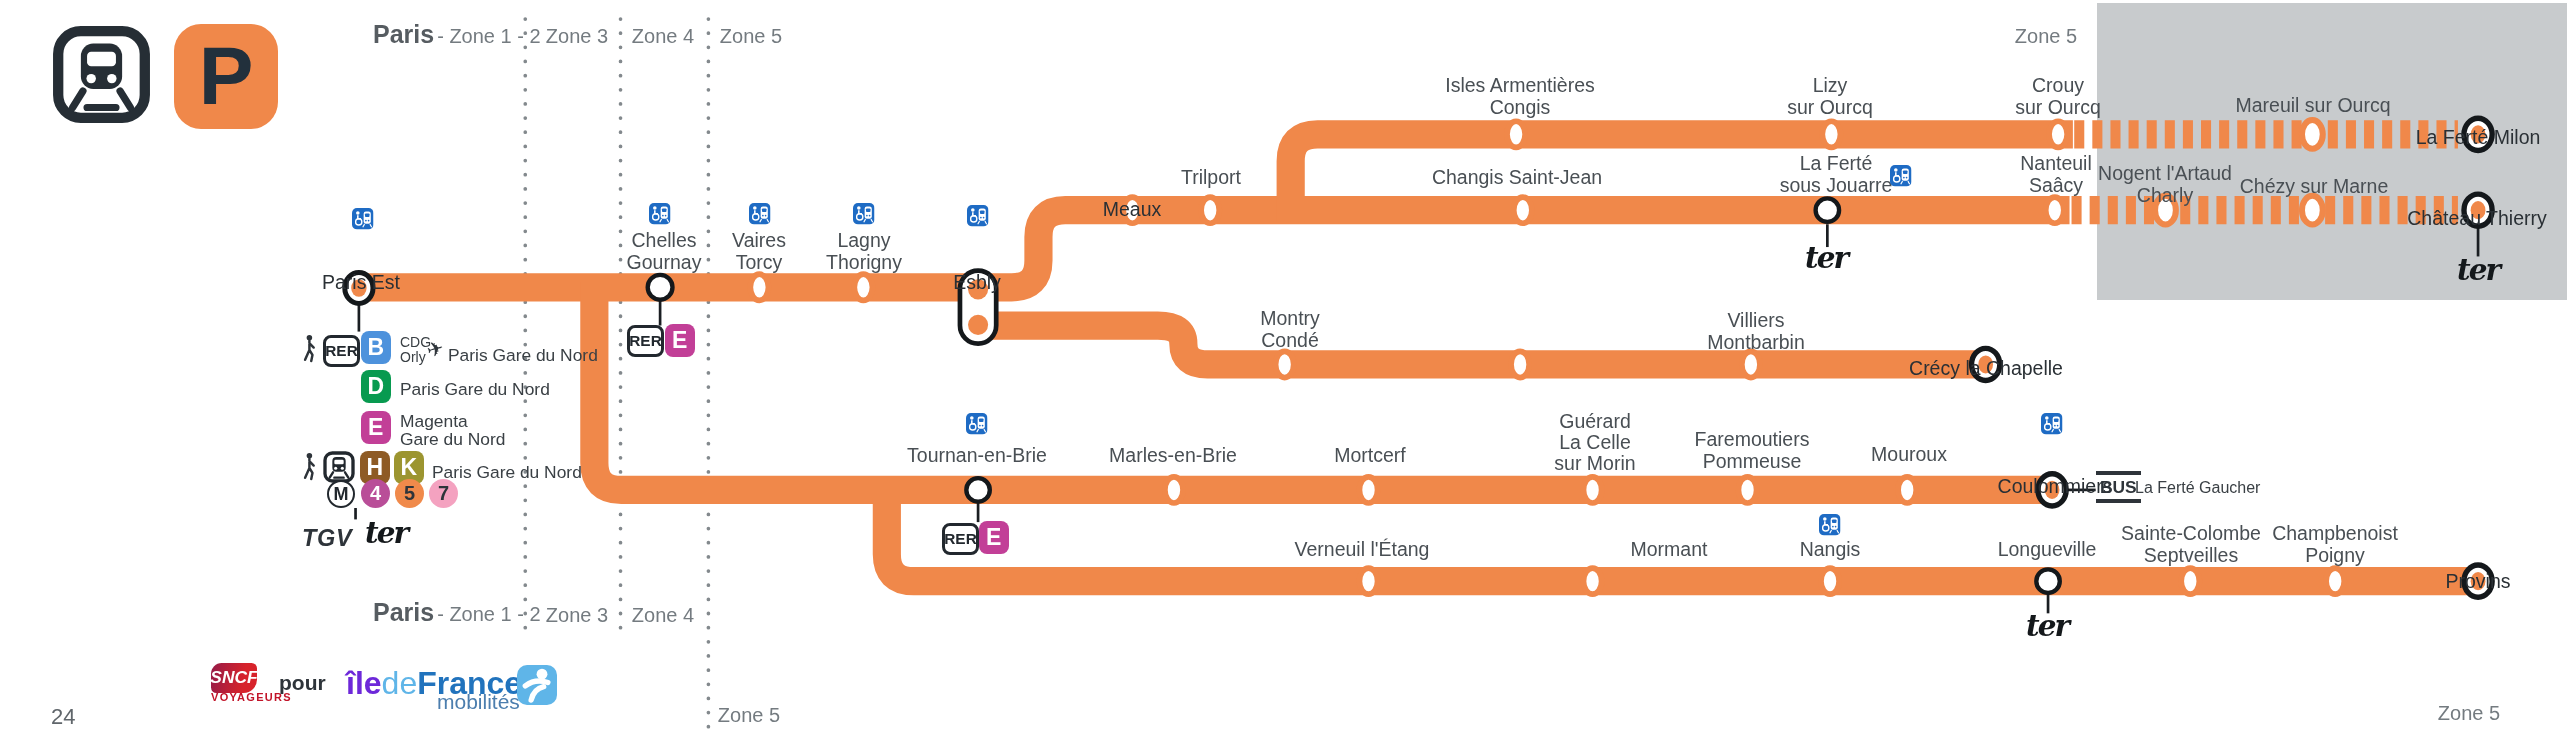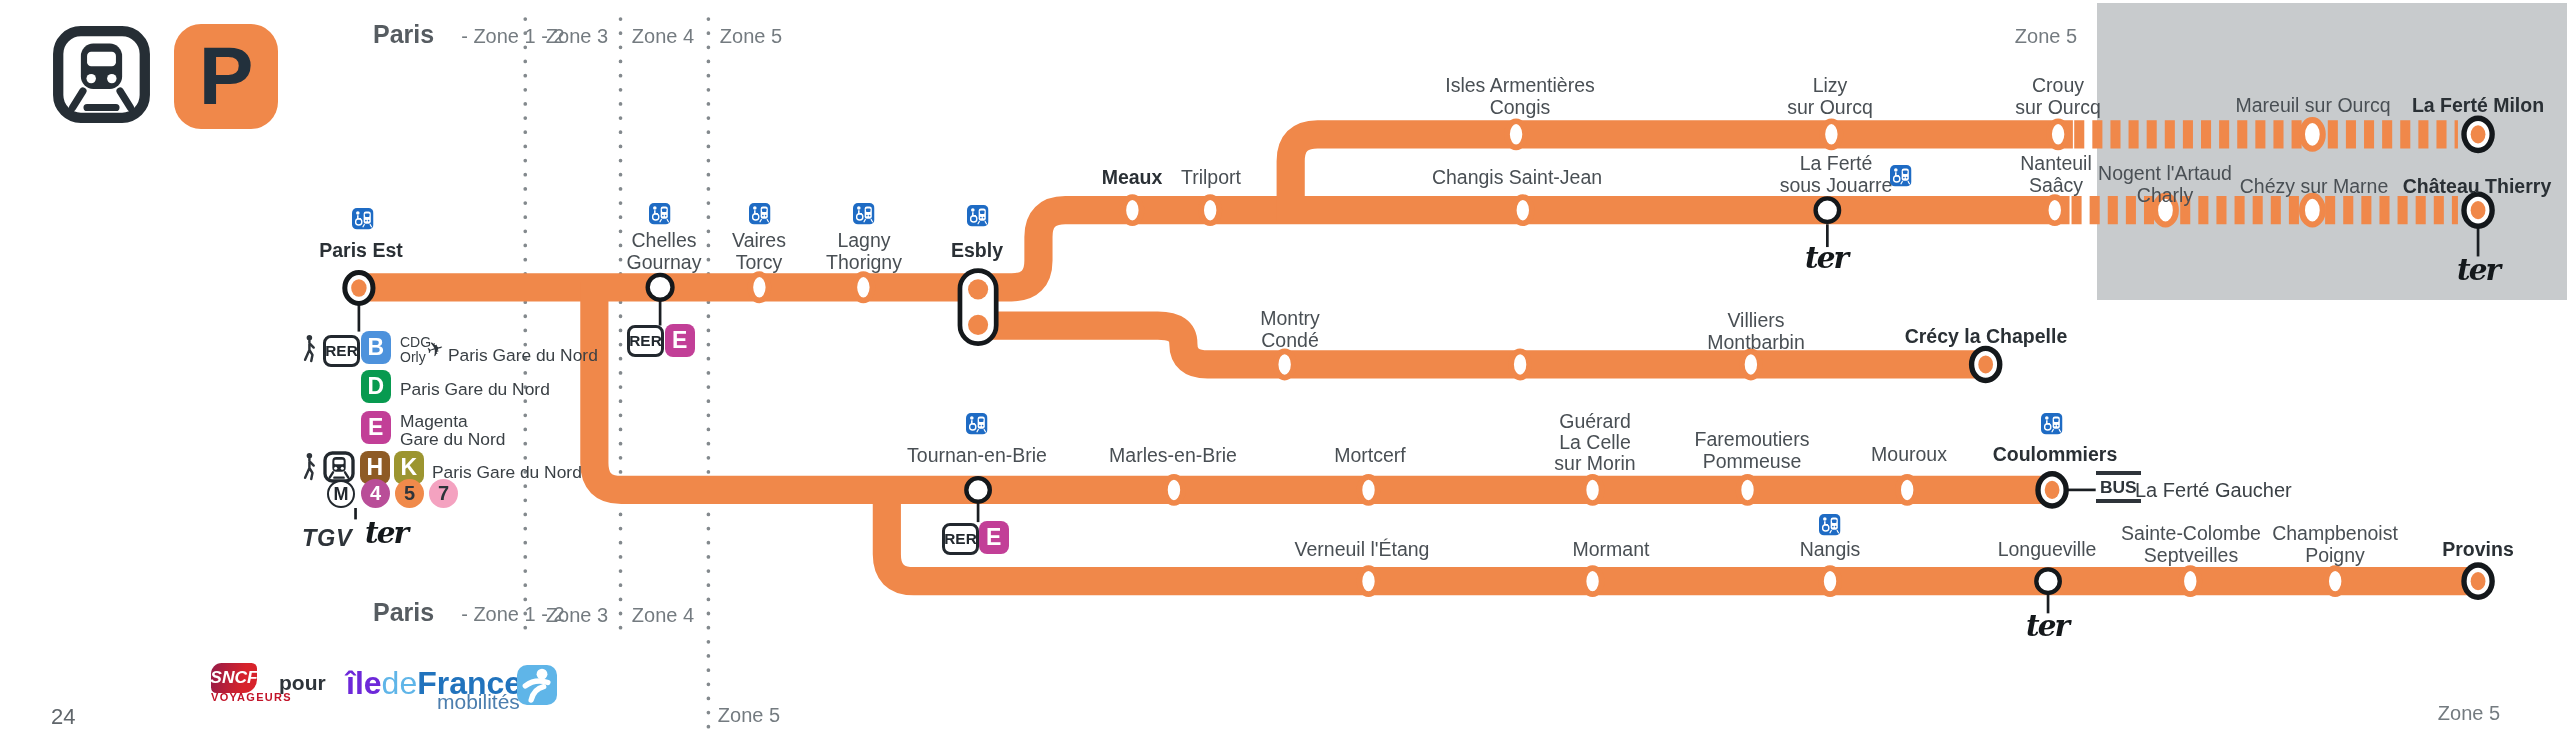--- a/index.html
+++ b/index.html
@@ -2,23 +2,23 @@
 <html style="font-size:10.7px"><head>
 <meta charset="utf-8">
 <style>
   html,body{margin:0;padding:0;background:#fff;}
   #map{position:relative;width:2576px;height:745px;background:#fff;overflow:hidden;
        font-family:"Liberation Sans",sans-serif;}
   #rail-svg{position:absolute;left:0;top:0;}
   .lbl{position:absolute;transform:translateX(-50%);text-align:center;font-size:19.5px;
        line-height:22px;color:#494F54;font-weight:400;white-space:nowrap;}
   .lbl span{display:block;}
-  .lbl.bd{font-weight:700;color:#2A3035;}
+  .lbl.bd{font-weight:400;color:#2A3035;margin-top:32px;}
   .lbl.tight{line-height:21px;}
-  .zone-row{position:absolute;display:flex;align-items:baseline;gap:27px;white-space:nowrap;text-align:right;}
+  .zone-row{position:absolute;display:flex;align-items:baseline;gap:3px;white-space:nowrap;text-align:right;}
   .zone-paris{font-size:25px;font-weight:600;color:#565C61;}
   .zone-txt{font-size:20px;color:#747B80;}
   .zone-lbl{position:absolute;transform:translateX(-50%);font-size:20px;color:#747B80;white-space:nowrap;}
   .hors{position:absolute;font-size:19px;font-weight:600;color:#33383C;line-height:21px;letter-spacing:0.3px;}
   .graybox{position:absolute;left:2097px;top:2.7px;width:470px;height:297px;background:#C8CBCD;}
   .icon32{position:absolute;width:21.5px;height:21.5px;}
   .sq{position:absolute;width:29.5px;height:33px;border-radius:8px;color:#fff;font-weight:700;
       font-size:23px;display:flex;align-items:center;justify-content:center;}
   .mcirc{position:absolute;width:29px;height:29px;border-radius:50%;color:#fff;font-weight:700;
       font-size:20px;display:flex;align-items:center;justify-content:center;}
@@ -290,21 +290,21 @@
       <span>sur Morin</span>
   </div>
   <div class="lbl" style="left:1752px;top:428px">
     <span>Faremoutiers</span>
       <span>Pommeuse</span>
   </div>
   <div class="lbl" style="left:1909px;top:443px">Mouroux</div>
   <div class="lbl bd" style="left:2055px;top:443px">Coulommiers</div>
 
   <div class="lbl" style="left:1362px;top:538px">Verneuil l'Étang</div>
-  <div class="lbl" style="left:1611px;top:538px">Mormant</div>
+  <div class="lbl" style="left:1669px;top:538px">Mormant</div>
   <div class="lbl" style="left:1830px;top:538px">Nangis</div>
   <div class="lbl" style="left:2047px;top:538px">Longueville</div>
   <div class="lbl" style="left:2191px;top:522px">
     <span>Sainte-Colombe</span>
       <span>Septveilles</span>
   </div>
   <div class="lbl" style="left:2335px;top:522px">
     <span>Champbenoist</span>
       <span>Poigny</span>
   </div>
@@ -336,21 +336,21 @@
     </svg>
   <svg class="icon32" style="left:1819px;top:514px" viewBox="0 0 32 32" width="21.5" height="21.5">
       <use href="#sym-access"></use>
     </svg>
 
   <div class="ter" style="left:1826px;top:240px">ter</div>
   <div class="ter" style="left:2478px;top:252px">ter</div>
   <div class="ter" style="left:2047px;top:608px">ter</div>
 
   <div class="busbox" style="left:2096px;top:471px">BUS</div>
-  <div class="small-txt" style="left:2135px;top:479px;font-size:20px">La Ferté Gaucher</div>
+  <div class="small-txt" style="left:2135px;top:479px;font-size:16px">La Ferté Gaucher</div>
 
   <div class="rerbox" style="left:627px;top:325px">RER</div>
   <div class="sq" style="left:665px;top:324px;background:#C23F97">E</div>
 
   <div class="rerbox" style="left:942px;top:523px">RER</div>
   <div class="sq" style="left:979px;top:521px;background:#C23F97">E</div>
 
   <svg class="icon32" style="left:302px;top:334px;width:14.8px;height:29.5px;color:#2E343A" viewBox="0 0 22 44" width="14.8" height="29.5">
       <use href="#sym-walker"></use>
     </svg>

